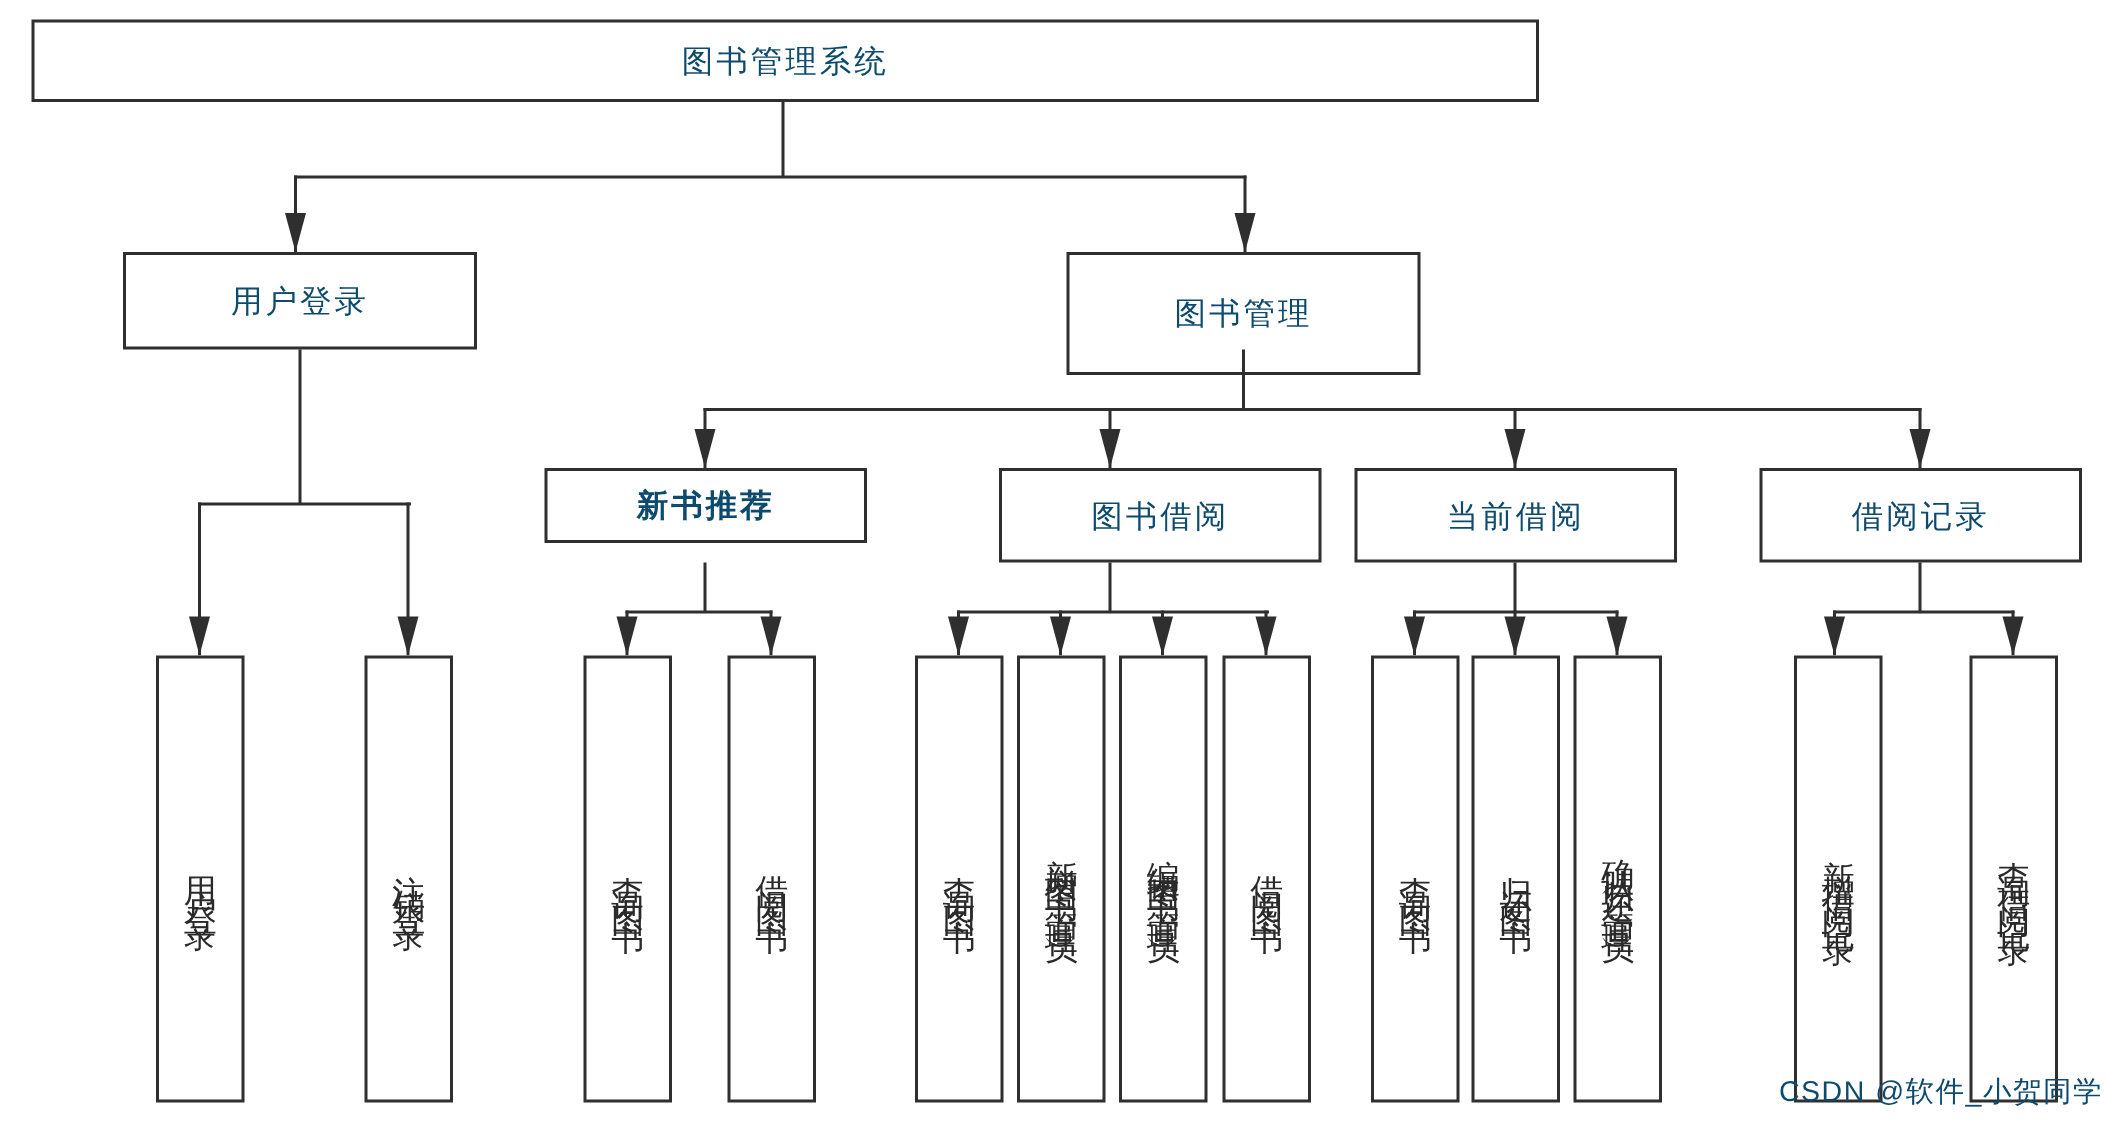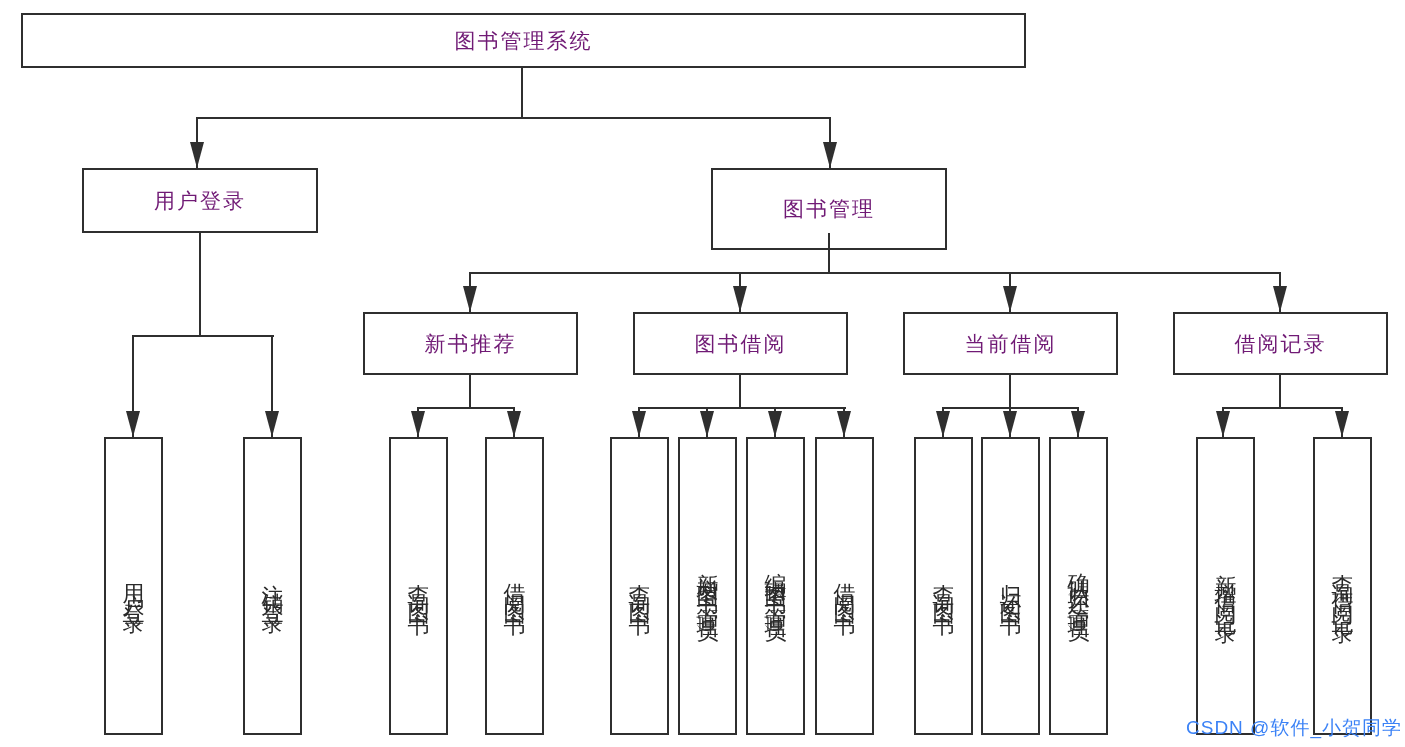--- a/index.html
+++ b/index.html
@@ -12,21 +12,21 @@
     overflow:hidden;
   }
   .node {
     position:absolute;
     border:2px solid #2f2f2f;
     background:#ffffff;
     display:flex; align-items:center; justify-content:center;
     box-sizing:border-box;
     font-size:21px;
     letter-spacing:2px;
-    color:#701a75;
+    color:#0c4a6e;
   }
   .leaf {
     position:absolute;
     border:2px solid #2f2f2f;
     background:#ffffff;
     width:59px; height:298px; top:437px;
     display:flex; align-items:center; justify-content:center;
     box-sizing:border-box;
   }
   .leaf .vtext {
@@ -48,21 +48,21 @@
     transform:translateX(-50%);
     width:0; height:0;
     border-left:7px solid transparent;
     border-right:7px solid transparent;
     border-top:26px solid #2f2f2f;
   }
   .watermark {
     position:absolute;
     left:1186px; top:715px;
     font-size:19px;
-    color:#3b82f6;
+    color:#0c4a6e;
     letter-spacing:1px;
     z-index:5;
     white-space:nowrap;
   }
 </style>
 </head>
 <body>
 
 <div class="canvas">
 
@@ -87,24 +87,24 @@
   <div class="vline arrow" style="left:132px; top:335px; height:102px;"></div>
   <div class="vline arrow" style="left:271px; top:335px; height:102px;"></div>
 
   <div class="vline" style="left:828px; top:233px; height:40px;"></div>
   <div class="hline" style="left:469px; top:272px; width:812px;"></div>
   <div class="vline arrow" style="left:469px; top:272px; height:40px;"></div>
   <div class="vline arrow" style="left:739px; top:272px; height:40px;"></div>
   <div class="vline arrow" style="left:1009px; top:272px; height:40px;"></div>
   <div class="vline arrow" style="left:1279px; top:272px; height:40px;"></div>
 
-  <div class="node" style="left:363px; top:312px; width:215px; height:63px;">
+  <div class="node" style="left:363px; top:312px; width:215px; height:50px;font-weight:bold;">
     <span>新书推荐</span>
   </div>
-  <div class="node" style="left:633px; top:312px; width:215px; height:63px;">
+  <div class="node" style="left:666px; top:312px; width:215px; height:63px;">
     <span>图书借阅</span>
   </div>
   <div class="node" style="left:1173px; top:312px; width:215px; height:63px;">
     <span>借阅记录</span>
   </div>
   <div class="node" style="left:903px; top:312px; width:215px; height:63px;">
     <span>当前借阅</span>
   </div>
 
   <div class="vline" style="left:469px; top:375px; height:33px;"></div>

